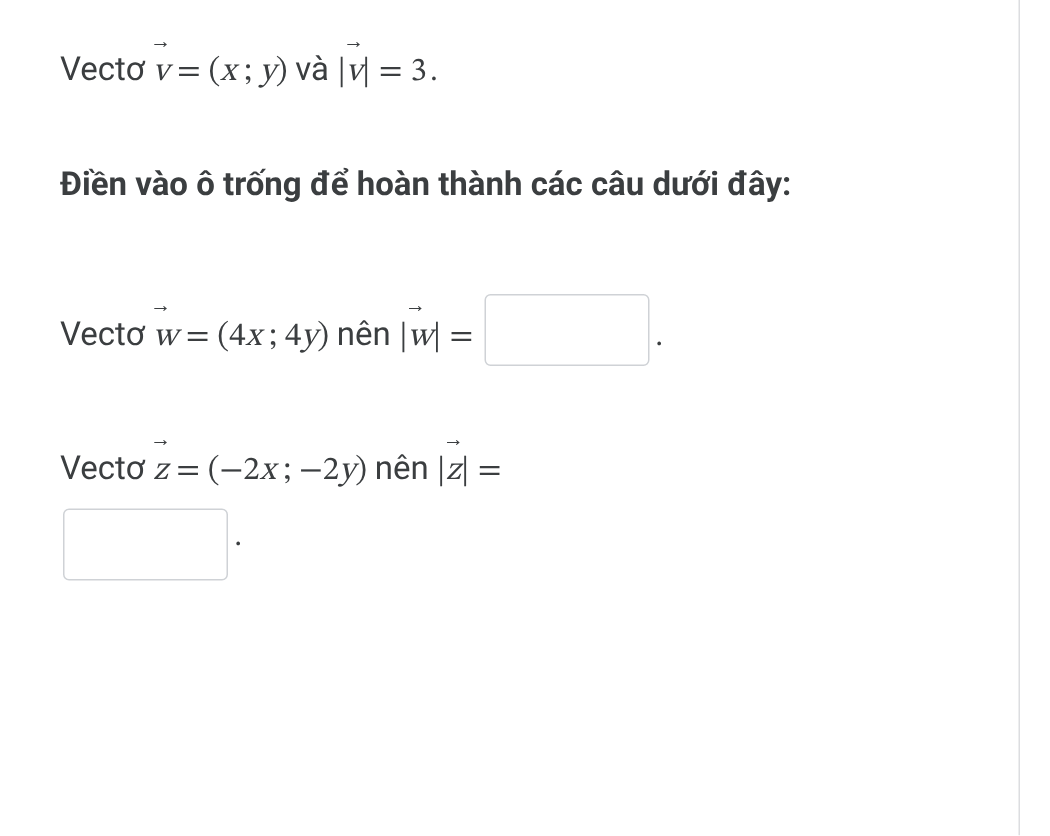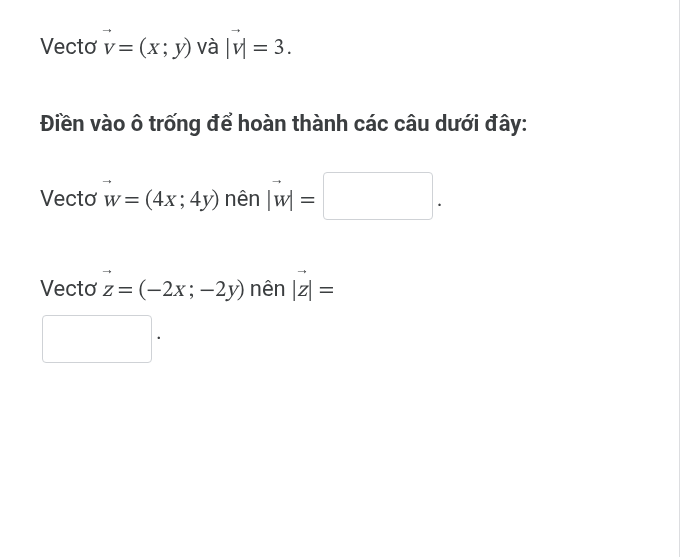--- a/index.html
+++ b/index.html
@@ -30,21 +30,21 @@
   .given {
     font-size: 22px;
     line-height: 1.5;
     margin-bottom: 42px;
   }
   .instr {
     font-size: 22px;
     font-weight: 700;
     color: #3b3e40;
     line-height: 1.5;
-    margin-bottom: 36px;
+    margin-bottom: 60px;
     max-width: 560px;
   }
   .row {
     font-size: 22px;
     line-height: 1.7;
     margin-bottom: 44px;
     max-width: 600px;
   }
   .mi { font-family: "STIX Two Math", "Cambria Math", "Times New Roman", serif; font-style: italic; }
   .mr { font-family: "STIX Two Math", "Cambria Math", "Times New Roman", serif; font-style: normal; }

